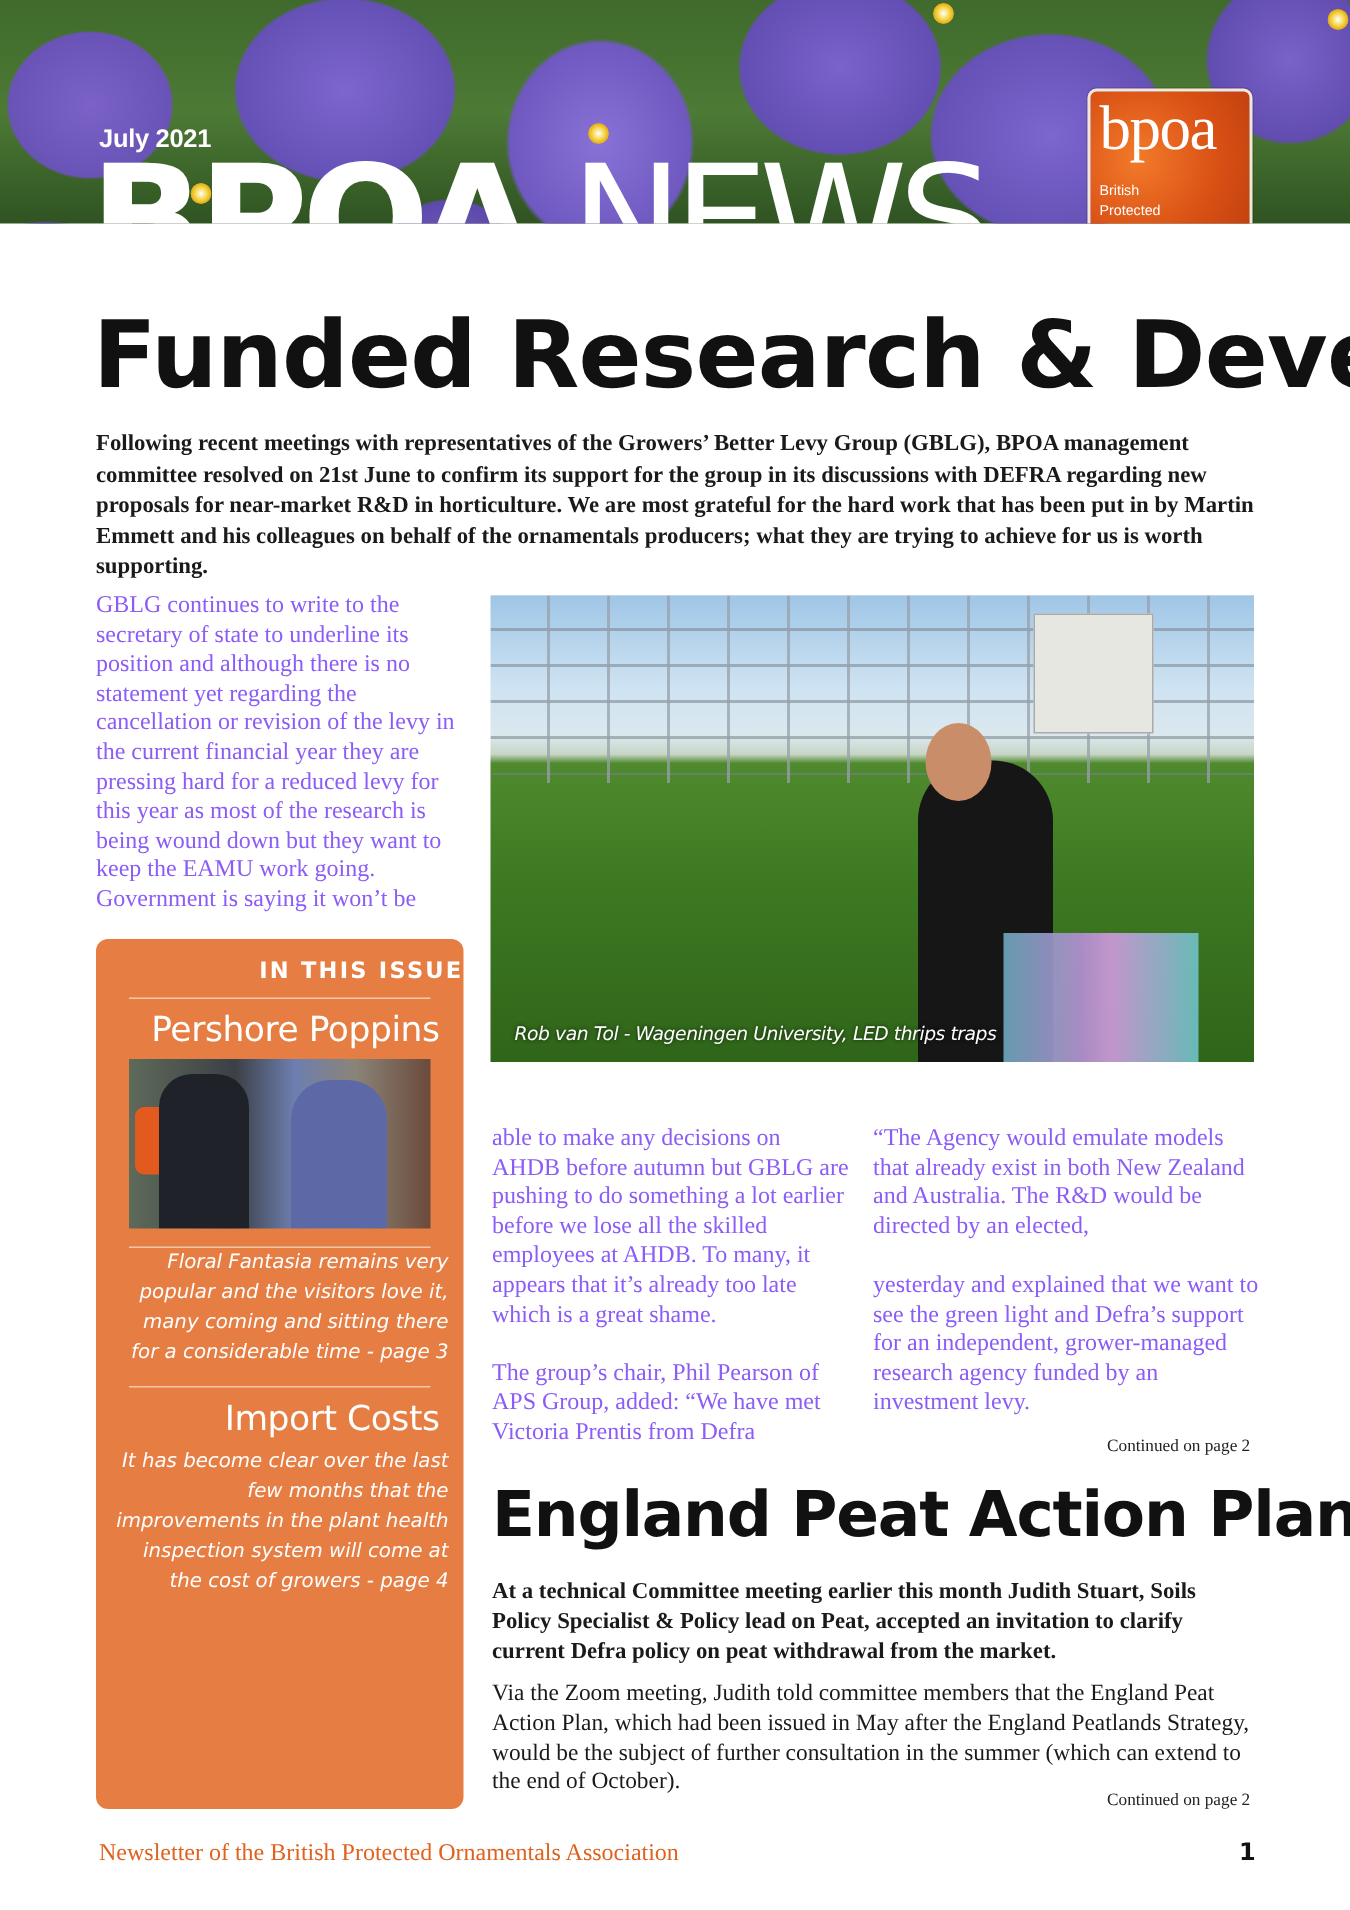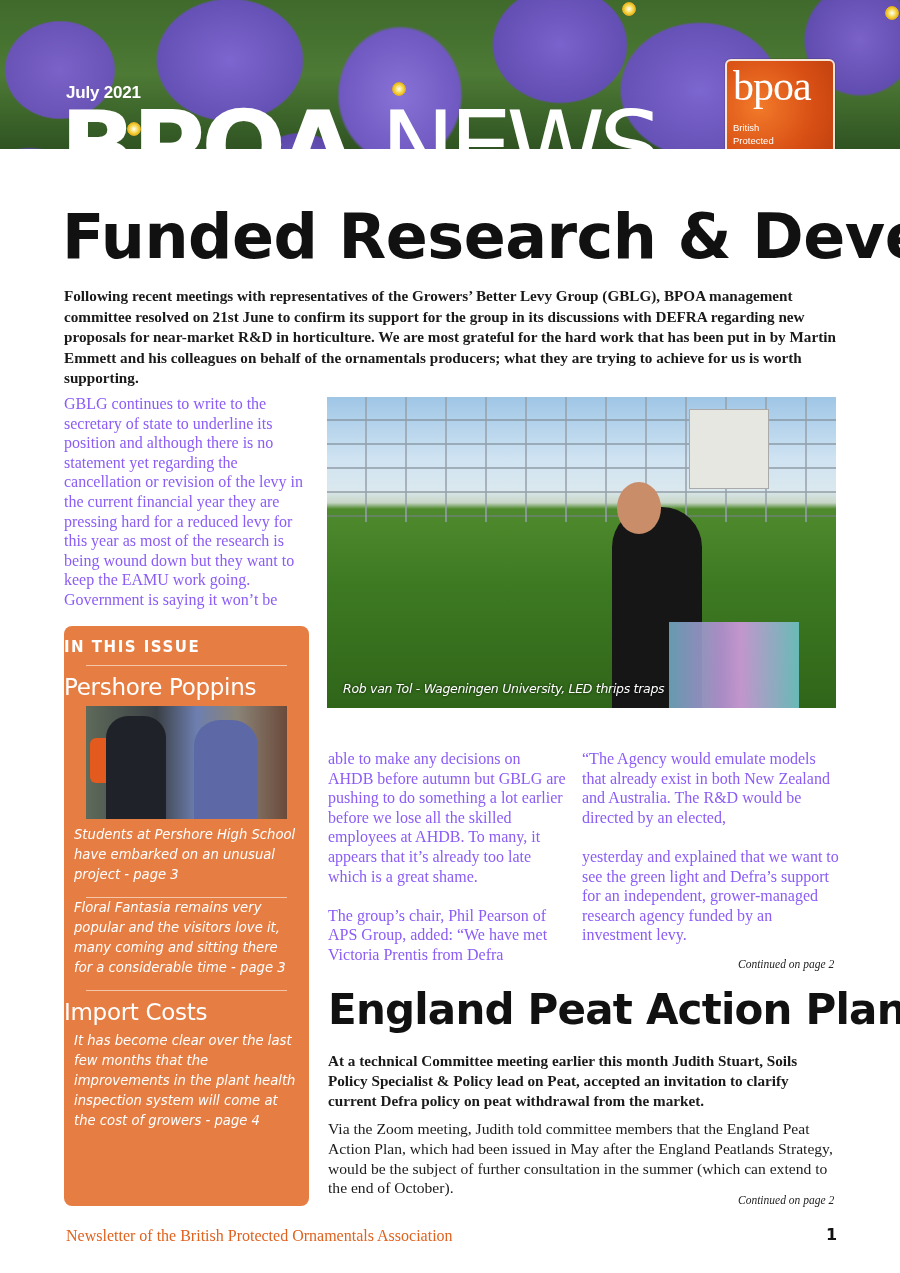--- a/index.html
+++ b/index.html
@@ -47,27 +47,27 @@
       repeating-linear-gradient(90deg,transparent 0 38px,rgba(150,160,170,.75) 38px 40px),
       repeating-linear-gradient(180deg,transparent 0 22px,rgba(120,130,140,.55) 22px 24px);
     height:125px}
   .photo .person{position:absolute;left:285px;top:110px;width:90px;height:226px;background:#161616;border-radius:40px 40px 0 0}
   .photo .head{position:absolute;left:290px;top:85px;width:44px;height:52px;border-radius:50%;background:#c98d6a}
   .photo .box{position:absolute;left:362px;top:12px;width:80px;height:80px;background:#e7e7e2;border:1px solid #aaa}
   .photo .trap{position:absolute;left:342px;top:225px;width:130px;height:111px;
     background:linear-gradient(90deg,#6fa9c0 0,#b68fd6 40%,#d29ae0 55%,#6ec3c7 100%);opacity:.9}
   .caption{position:absolute;left:16px;bottom:12px;color:#fff;font-family:"DejaVu Sans",sans-serif;font-style:italic;font-size:12.5px;letter-spacing:-.3px;text-shadow:0 0 3px rgba(0,0,0,.7)}
 
-  .cont{position:absolute;font-style:italic;font-size:11.5px;color:#222}
+  .cont{position:absolute;font-size:11.5px;color:#222}
 
   
-  .sidebar{position:absolute;left:64px;top:626px;width:245px;height:580px;background:#e67e44;border-radius:8px;color:#fff;text-align:left;font-family:"DejaVu Sans","Liberation Sans",sans-serif}
+  .sidebar{position:absolute;left:64px;top:626px;width:245px;height:580px;background:#e67e44;border-radius:8px;color:#fff;text-align:right;font-family:"DejaVu Sans","Liberation Sans",sans-serif}
   .sb-label{margin-top:12px;font-weight:bold;font-size:15px;letter-spacing:1.5px}
   .sb-rule{height:1px;background:#f6c6a8;margin:0 22px}
-  .sb-title{font-size:23px;font-weight:normal;margin:8px 0 6px;letter-spacing:-.3px}
+  .sb-title{font-size:23px;font-weight:normal;margin:8px 16px 6px;letter-spacing:-.3px}
   .sb-desc{font-style:italic;font-size:13.2px;line-height:20px;padding:0 10px}
   .sb-img{margin:2px auto 6px;width:201px;height:113px;background:linear-gradient(90deg,#5e6a5a 0,#3b4045 35%,#6d7fb0 55%,#8a8478 75%,#6b4a3a 100%);position:relative;overflow:hidden}
   .sb-img .p1{position:absolute;left:20px;top:10px;width:60px;height:103px;background:#1f2329;border-radius:22px 22px 0 0}
   .sb-img .p2{position:absolute;left:108px;top:14px;width:64px;height:99px;background:#5d69a6;border-radius:26px 26px 0 0}
   .sb-img .bag{position:absolute;left:4px;top:32px;width:22px;height:45px;background:#e25a1e;border-radius:6px}
 
   
   .h2{position:absolute;left:328px;top:985px;font-family:"DejaVu Sans","Liberation Sans",sans-serif;font-size:42px;color:#111;letter-spacing:-.8px;white-space:nowrap}
   .lead2{position:absolute;left:328px;top:1051px;width:510px;font-weight:bold;font-size:15.2px;line-height:20px}
   .body2{position:absolute;left:328px;top:1119px;width:515px;font-size:15.6px;line-height:19.8px}
@@ -132,21 +132,20 @@
   <div class="sb-label">IN THIS ISSUE</div>
   <div class="sb-rule" style="margin-top:9px"></div>
 
   <div>
     <div class="sb-title">Pershore Poppins</div>
     <div class="sb-img">
       <div class="bag"></div>
       <div class="p1"></div>
       <div class="p2"></div>
     </div>
-    <div class="sb-desc">Students at Pershore High School have embarked on an unusual project - page 3</div>
   </div>
   <div class="sb-rule" style="margin-top:12px"></div>
 
   <div>
     <div class="sb-desc">Floral Fantasia remains very popular and the visitors love it, many coming and sitting there for a considerable time - page 3</div>
   </div>
   <div class="sb-rule" style="margin-top:12px"></div>
 
   <div>
     <div class="sb-title">Import Costs</div>

